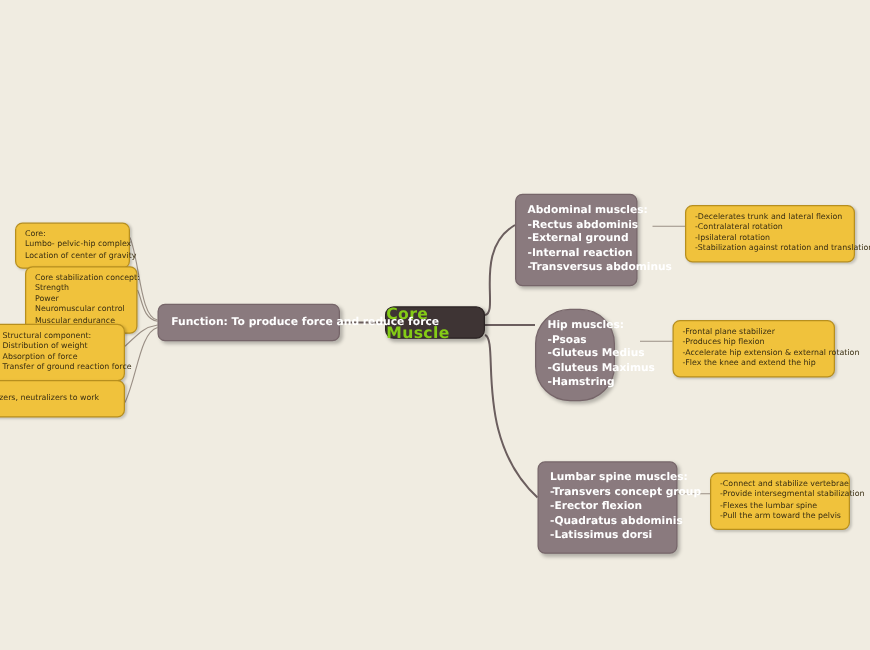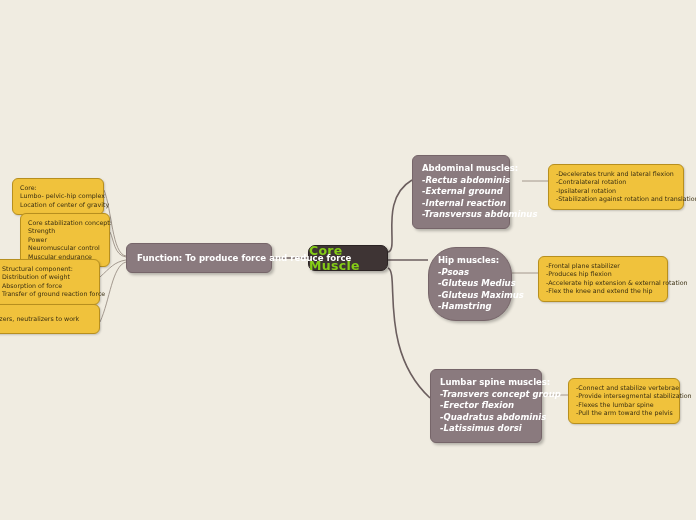--- a/index.html
+++ b/index.html
@@ -38,21 +38,21 @@
     border:1px solid #766569;
     color:#ffffff;
     font-weight:bold;
     font-size:8.5px;
     line-height:11.5px;
     padding:7px 9px;
     box-shadow:2px 2px 3px rgba(0,0,0,0.25);
     white-space:nowrap;
   }
   .mauve .ttl{display:block;}
-  .mauve .itm{display:block;font-style:italic;}
+  .mauve .itm{display:block;}
 
   
   .gold{
     background:#f0c23c;
     border:1px solid #b78f1e;
     color:#3a2f12;
     font-size:6.3px;
     line-height:8.4px;
     padding:5px 7px;
     white-space:nowrap;
@@ -138,21 +138,21 @@
     <span class="itm">-Transversus abdominus</span>
   </div>
 
   <div class="node gold" style="left:548px;top:164px;width:136px;">
     <span class="itm">-Decelerates trunk and lateral flexion</span>
     <span class="itm">-Contralateral rotation</span>
     <span class="itm">-Ipsilateral rotation</span>
     <span class="itm">-Stabilization against rotation and translations</span>
   </div>
 
-  <div class="node mauve" style="left:428px;top:247px;width:84px;border-radius:28px;">
+  <div class="node mauve" style="left:428px;top:247px;width:64px;border-radius:28px;">
     <span class="ttl">Hip muscles:</span>
     <span class="itm">-Psoas</span>
     <span class="itm">-Gluteus Medius</span>
     <span class="itm">-Gluteus Maximus</span>
     <span class="itm">-Hamstring</span>
   </div>
 
   <div class="node gold" style="left:538px;top:256px;width:130px;">
     <span class="itm">-Frontal plane stabilizer</span>
     <span class="itm">-Produces hip flexion</span>

